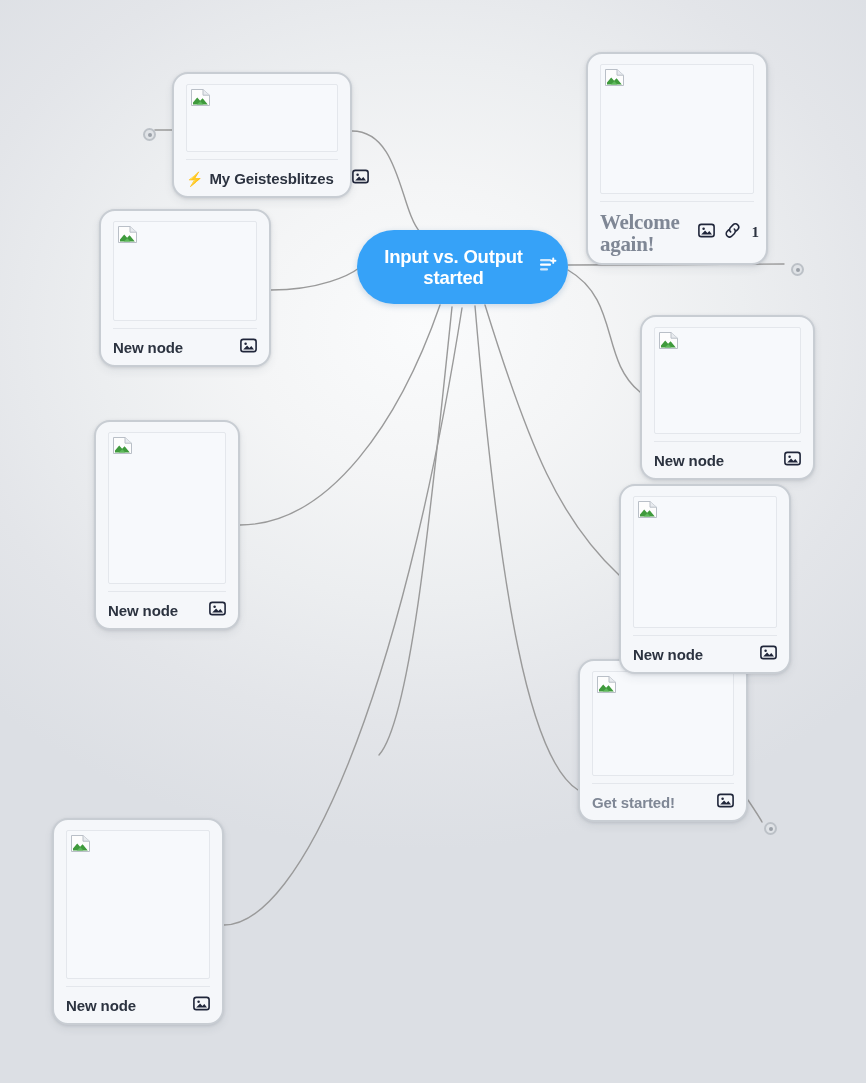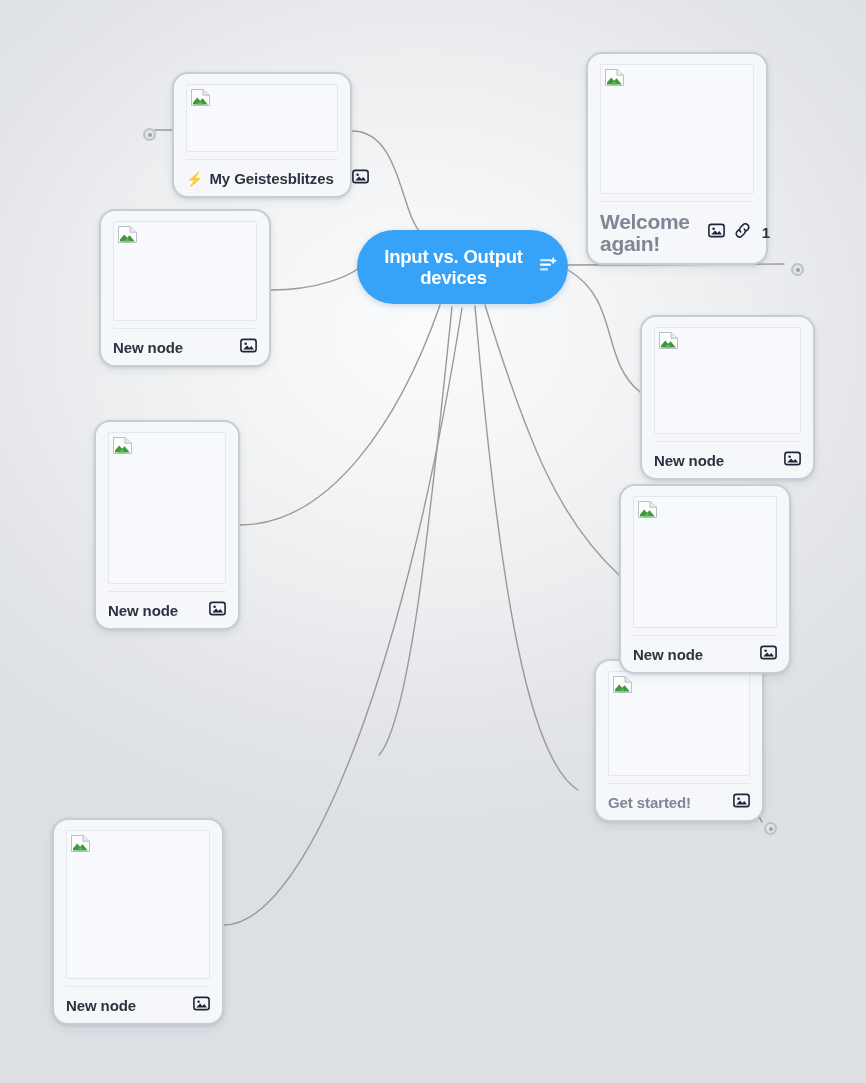--- a/index.html
+++ b/index.html
@@ -139,21 +139,21 @@
       <path d="M224 925 C 300 925, 400 700, 462 308"></path>
       <path d="M568 265 C 640 265, 720 264, 784 264"></path>
       <path d="M568 270 C 620 300, 600 360, 640 392"></path>
       <path d="M485 305 C 530 450, 560 520, 619 575"></path>
       <path d="M475 306 C 500 600, 530 760, 578 790"></path>
       <path d="M748 800 C 756 812, 760 818, 762 822"></path>
     </g>
   </svg>
 
   <div id="central" style="left: 357px; top: 230px; width: 211px; height: 74px; background: rgb(54, 162, 248);">
-    <span class="central-text">Input vs. Output devices</span>
+    <span class="central-text">Input vs. Output started</span>
     <span class="central-icon">
       <svg width="18" height="16" viewBox="0 0 18 16" xmlns="http://www.w3.org/2000/svg">
         <rect x="0" y="2" width="11" height="2.2" rx="1" fill="#cfe7fb"></rect>
         <rect x="0" y="6.6" width="11" height="2.2" rx="1" fill="#ffffff"></rect>
         <rect x="0" y="11.2" width="8" height="2.2" rx="1" fill="#cfe7fb"></rect>
         <rect x="12.3" y="0.6" width="1.9" height="6.2" rx="0.9" fill="#ffffff"></rect>
         <rect x="10.2" y="2.8" width="6.2" height="1.9" rx="0.9" fill="#ffffff"></rect>
       </svg>
     </span>
   </div>
@@ -191,21 +191,21 @@
       <div class="thumb">
         <span class="broken-img">
           <svg width="19" height="17" viewBox="0 0 19 17" xmlns="http://www.w3.org/2000/svg">
             <path d="M0.5 0.5 H12 L18.5 6.2 V16.5 H0.5 Z" fill="#fdfdfd" stroke="#b9bfc7" stroke-width="1"></path>
             <path d="M12 0.5 L12 6.2 L18.5 6.2" fill="#e8ebef" stroke="#b9bfc7" stroke-width="1"></path>
             <path d="M2 13.6 L6.2 8.4 L9.1 11.8 L11.6 9.2 L16.8 15.6 H2 Z" fill="#3f9a3c"></path>
             <path d="M9.4 12.2 L12.4 15.6 H5.6 Z" fill="#5cb85a"></path>
           </svg>
         </span>
       </div>
-      <div class="node-footer" style="">
+      <div class="node-footer" style=" font-family: Liberation Serif, serif;">
 
         <span class="node-title large">Welcome again!</span>
         <span class="spacer"></span>
         <span class="icon-img">
           <svg width="17" height="15" viewBox="0 0 17 15" xmlns="http://www.w3.org/2000/svg">
             <rect x="0.9" y="1.4" width="15.2" height="12.2" rx="2.4" fill="none" stroke="#20263a" stroke-width="1.6"></rect>
             <circle cx="5.6" cy="5.8" r="1.25" fill="#20263a"></circle>
             <path d="M3.2 11.6 L7.1 7.6 L9.4 10 L11.3 8.1 L14 11.6 Z" fill="#20263a"></path>
           </svg>
         </span>
@@ -313,21 +313,21 @@
         <span class="icon-img">
           <svg width="17" height="15" viewBox="0 0 17 15" xmlns="http://www.w3.org/2000/svg">
             <rect x="0.9" y="1.4" width="15.2" height="12.2" rx="2.4" fill="none" stroke="#20263a" stroke-width="1.6"></rect>
             <circle cx="5.6" cy="5.8" r="1.25" fill="#20263a"></circle>
             <path d="M3.2 11.6 L7.1 7.6 L9.4 10 L11.3 8.1 L14 11.6 Z" fill="#20263a"></path>
           </svg>
         </span>
 
       </div>
     </div>
-    <div class="node" style="left: 578px; top: 659px; width: 170px; height: 163px; z-index: 6; margin-left: 16px;">
+    <div class="node" style="left: 578px; top: 659px; width: 170px; height: 163px; z-index: 6;">
       <div class="thumb">
         <span class="broken-img">
           <svg width="19" height="17" viewBox="0 0 19 17" xmlns="http://www.w3.org/2000/svg">
             <path d="M0.5 0.5 H12 L18.5 6.2 V16.5 H0.5 Z" fill="#fdfdfd" stroke="#b9bfc7" stroke-width="1"></path>
             <path d="M12 0.5 L12 6.2 L18.5 6.2" fill="#e8ebef" stroke="#b9bfc7" stroke-width="1"></path>
             <path d="M2 13.6 L6.2 8.4 L9.1 11.8 L11.6 9.2 L16.8 15.6 H2 Z" fill="#3f9a3c"></path>
             <path d="M9.4 12.2 L12.4 15.6 H5.6 Z" fill="#5cb85a"></path>
           </svg>
         </span>
       </div>

